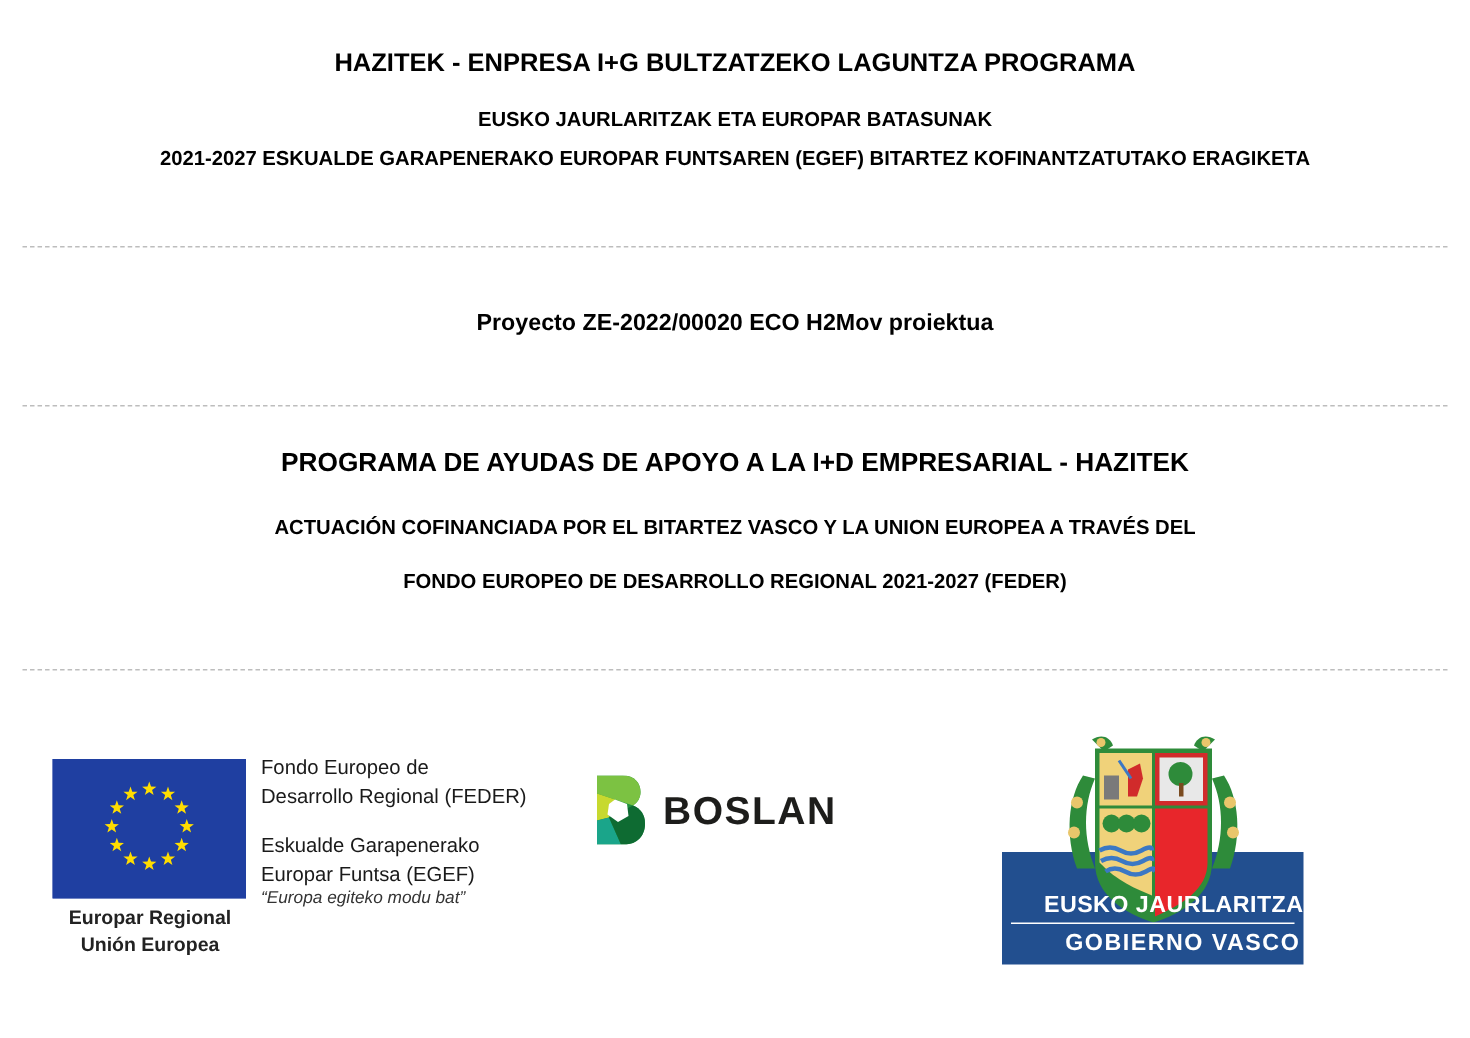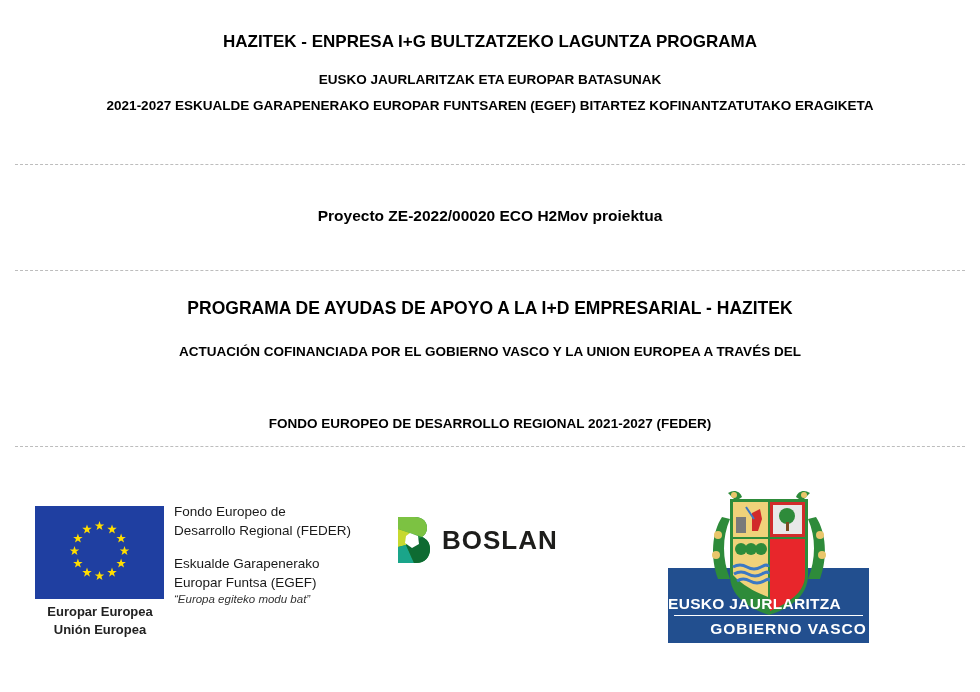--- a/index.html
+++ b/index.html
@@ -22,21 +22,21 @@
       text-align: center;
       font-weight: bold;
       white-space: nowrap;
     }
     .t1 { top: 32px; font-size: 17px; }
     .t2 { top: 72px; font-size: 13.5px; }
     .t3 { top: 98px; font-size: 13.5px; }
     .t4 { top: 207px; font-size: 15.5px; }
     .t5 { top: 298px; font-size: 17.5px; }
     .t6 { top: 344px; font-size: 13.5px; }
-    .t7 { top: 380px; font-size: 13.5px; margin-top: 36px; }
+    .t7 { top: 380px; font-size: 13.5px; }
 
     .sep {
       position: absolute;
       left: 15px;
       width: 950px;
       height: 0;
       border-top: 1px dashed #bdbdbd;
     }
     .sep1 { top: 164px; }
     .sep2 { top: 270px; }
@@ -134,21 +134,21 @@
       left: 40px;
       top: 0;
       width: 122px;
       height: 130px;
     }
     .gv-line1 {
       position: absolute;
       left: 0;
       top: 108px;
       width: 201px;
-      text-align: left;
+      text-align: right;
       color: #fff;
       font-weight: bold;
       font-size: 15.5px;
       letter-spacing: 0.3px;
     }
     .gv-divider {
       position: absolute;
       left: 6px;
       top: 128px;
       width: 189px;
@@ -176,21 +176,21 @@
   <div class="line t2">EUSKO JAURLARITZAK ETA EUROPAR BATASUNAK</div>
   <div class="line t3">2021-2027 ESKUALDE GARAPENERAKO EUROPAR FUNTSAREN (EGEF) BITARTEZ KOFINANTZATUTAKO ERAGIKETA</div>
 
   <div class="sep sep1"></div>
 
   <div class="line t4">Proyecto ZE-2022/00020 ECO H2Mov proiektua</div>
 
   <div class="sep sep2"></div>
 
   <div class="line t5">PROGRAMA DE AYUDAS DE APOYO A LA I+D EMPRESARIAL - HAZITEK</div>
-  <div class="line t6">ACTUACIÓN COFINANCIADA POR EL GOBIERNO VASCO Y LA UNION EUROPEA A TRAVÉS DEL</div>
+  <div class="line t6">ACTUACIÓN COFINANCIADA POR EL BITARTEZ VASCO Y LA UNION EUROPEA A TRAVÉS DEL</div>
   <div class="line t7">FONDO EUROPEO DE DESARROLLO REGIONAL 2021-2027 (FEDER)</div>
 
   <div class="sep sep3"></div>
 
   <div class="eu-block">
     <div class="eu-flag">
       <svg width="129" height="93" viewBox="0 0 129 93">
         <rect width="129" height="93" fill="#1f3fa1"></rect>
         <defs>
           <polygon id="st" points="0,-5 1.18,-1.62 4.76,-1.55 1.9,0.62 2.94,4.05 0,2 -2.94,4.05 -1.9,0.62 -4.76,-1.55 -1.18,-1.62" fill="#ffdd00"></polygon>
@@ -203,21 +203,21 @@
         <use href="#st" x="77" y="66.6"></use>
         <use href="#st" x="64.5" y="70"></use>
         <use href="#st" x="52" y="66.6"></use>
         <use href="#st" x="42.9" y="57.5"></use>
         <use href="#st" x="39.5" y="45"></use>
         <use href="#st" x="42.9" y="32.5"></use>
         <use href="#st" x="52" y="23.4"></use>
       </svg>
     </div>
     <div class="eu-caption">
-      <div>Europar Europea</div>
+      <div>Europar Regional</div>
       <div>Unión Europea</div>
     </div>
     <div class="eu-text">
       <div class="fund">Fondo Europeo de</div>
       <div class="fund">Desarrollo Regional (FEDER)</div>
       <div class="gap"></div>
       <div class="fund">Eskualde Garapenerako</div>
       <div class="fund">Europar Funtsa (EGEF)</div>
       <div class="motto">“Europa egiteko modu bat”</div>
     </div>

